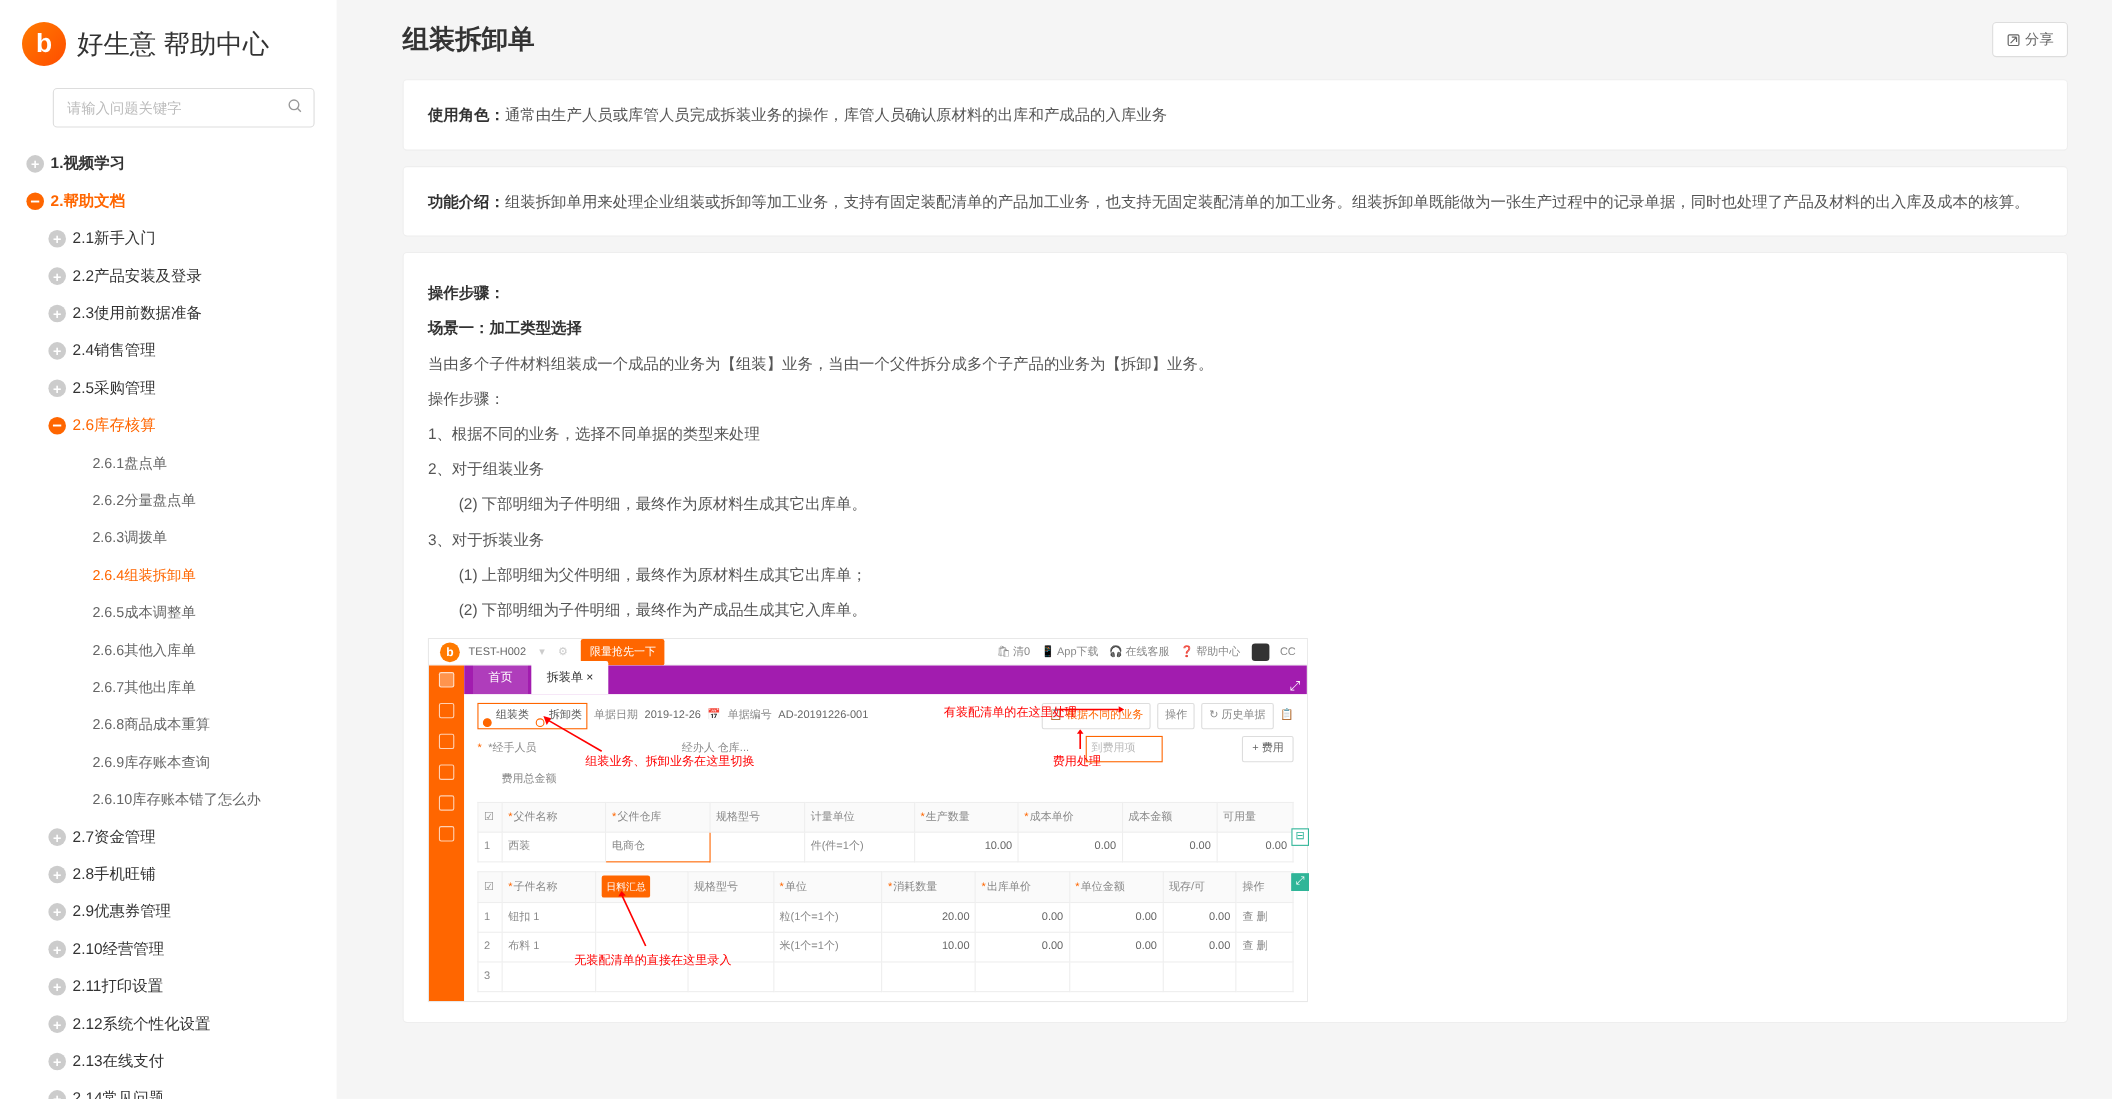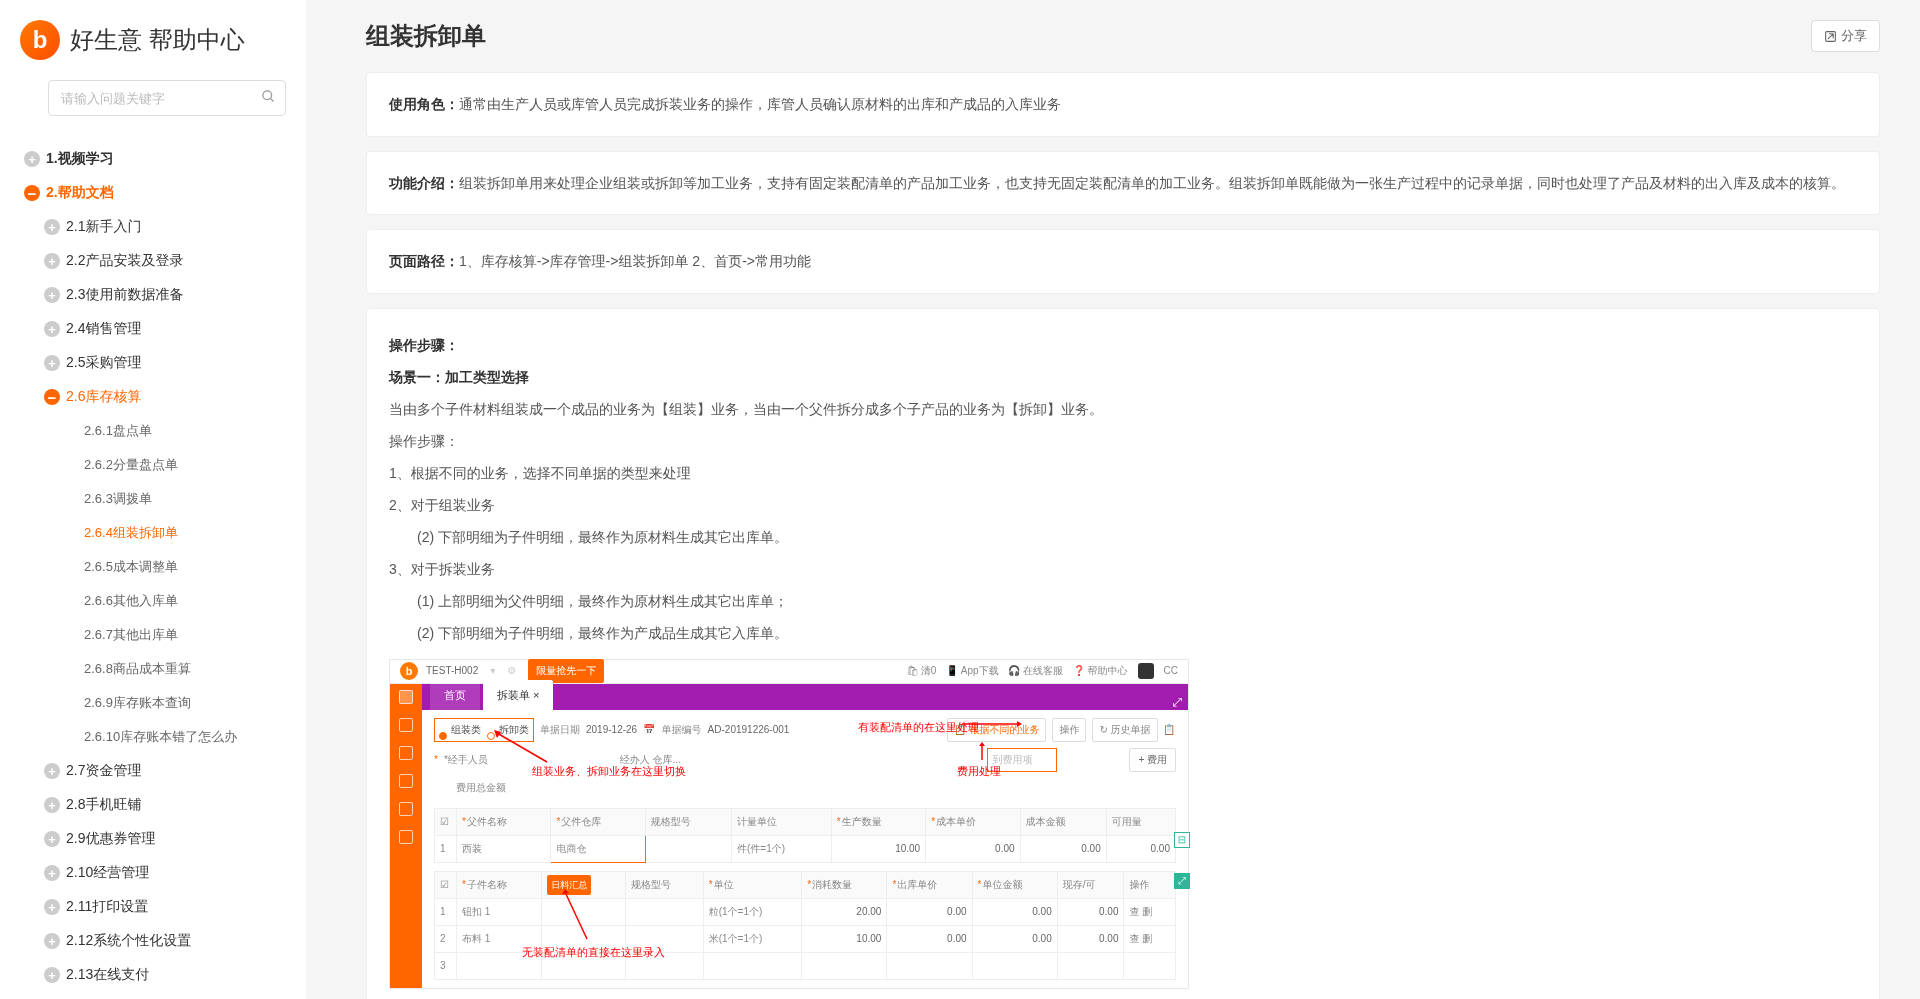--- a/index.html
+++ b/index.html
@@ -2,21 +2,21 @@
 <html><head>
 <meta charset="utf-8">
 <style>
 * { margin: 0; padding: 0; box-sizing: border-box; }
 body { font-family: "Microsoft YaHei", "PingFang SC", sans-serif; font-size: 14px; color: #333; background: #fff; }
 .layout { display: flex; width: 1920px; height: 999px; }
 .sidebar { width: 306px; flex-shrink: 0; padding: 20px 20px 0 20px; overflow-y: auto; }
 .logo-row { display: flex; align-items: center; margin-bottom: 20px; }
 .logo { width: 40px; height: 40px; background: linear-gradient(135deg, #ff7a00, #ff4d00); border-radius: 50%; display: flex; align-items: center; justify-content: center; color: #fff; font-weight: bold; font-size: 24px; margin-right: 10px; }
 .site-title { font-size: 24px; color: #333; font-weight: 400; }
-.search-box { position: relative; margin-bottom: 26px; padding-left: 28px; }
+.search-box { position: relative; margin-bottom: 16px; padding-left: 28px; }
 .search-input { width: 100%; height: 36px; border: 1px solid #ddd; border-radius: 4px; padding: 0 36px 0 12px; font-size: 13px; outline: none; }
 .search-input::placeholder { color: #bbb; }
 .search-icon { position: absolute; right: 10px; top: 50%; transform: translateY(-50%); color: #999; }
 .nav { list-style: none; }
 .nav-item { padding: 8px 0 8px 4px; display: flex; align-items: center; cursor: pointer; color: #333; font-size: 14px; }
 .nav-item .icon { width: 16px; height: 16px; border-radius: 50%; display: inline-flex; align-items: center; justify-content: center; margin-right: 6px; flex-shrink: 0; }
 .icon-plus { background: #ccc; color: #fff; font-size: 13px; font-weight: bold; line-height: 1; }
 .icon-minus { background: #ff6600; color: #fff; font-size: 15px; font-weight: bold; line-height: 1; }
 .nav-item.active { color: #ff6600; }
 .nav-item.bold { font-weight: bold; }
@@ -191,23 +191,20 @@
         <span>分享</span>
       </button>
     </div>
 
     <div class="card">
       <span class="card-label">使用角色：</span><span>通常由生产人员或库管人员完成拆装业务的操作，库管人员确认原材料的出库和产成品的入库业务</span>
     </div>
     <div class="card">
       <span class="card-label">功能介绍：</span><span>组装拆卸单用来处理企业组装或拆卸等加工业务，支持有固定装配清单的产品加工业务，也支持无固定装配清单的加工业务。组装拆卸单既能做为一张生产过程中的记录单据，同时也处理了产品及材料的出入库及成本的核算。</span>
     </div>
-    <div class="card">
-      <span class="card-label">页面路径：</span><span>1、库存核算-&gt;库存管理-&gt;组装拆卸单 2、首页-&gt;常用功能</span>
-    </div>
 
     <div class="content-card">
       <p class="bold-line">操作步骤：</p>
       <p class="bold-line">场景一：加工类型选择</p>
       <p>当由多个子件材料组装成一个成品的业务为【组装】业务，当由一个父件拆分成多个子产品的业务为【拆卸】业务。</p>
       <p>操作步骤：</p>
       <p>1、根据不同的业务，选择不同单据的类型来处理</p>
       <p>2、对于组装业务</p>
       <p class="indent1">(2) 下部明细为子件明细，最终作为原材料生成其它出库单。</p>
       <p>3、对于拆装业务</p>

